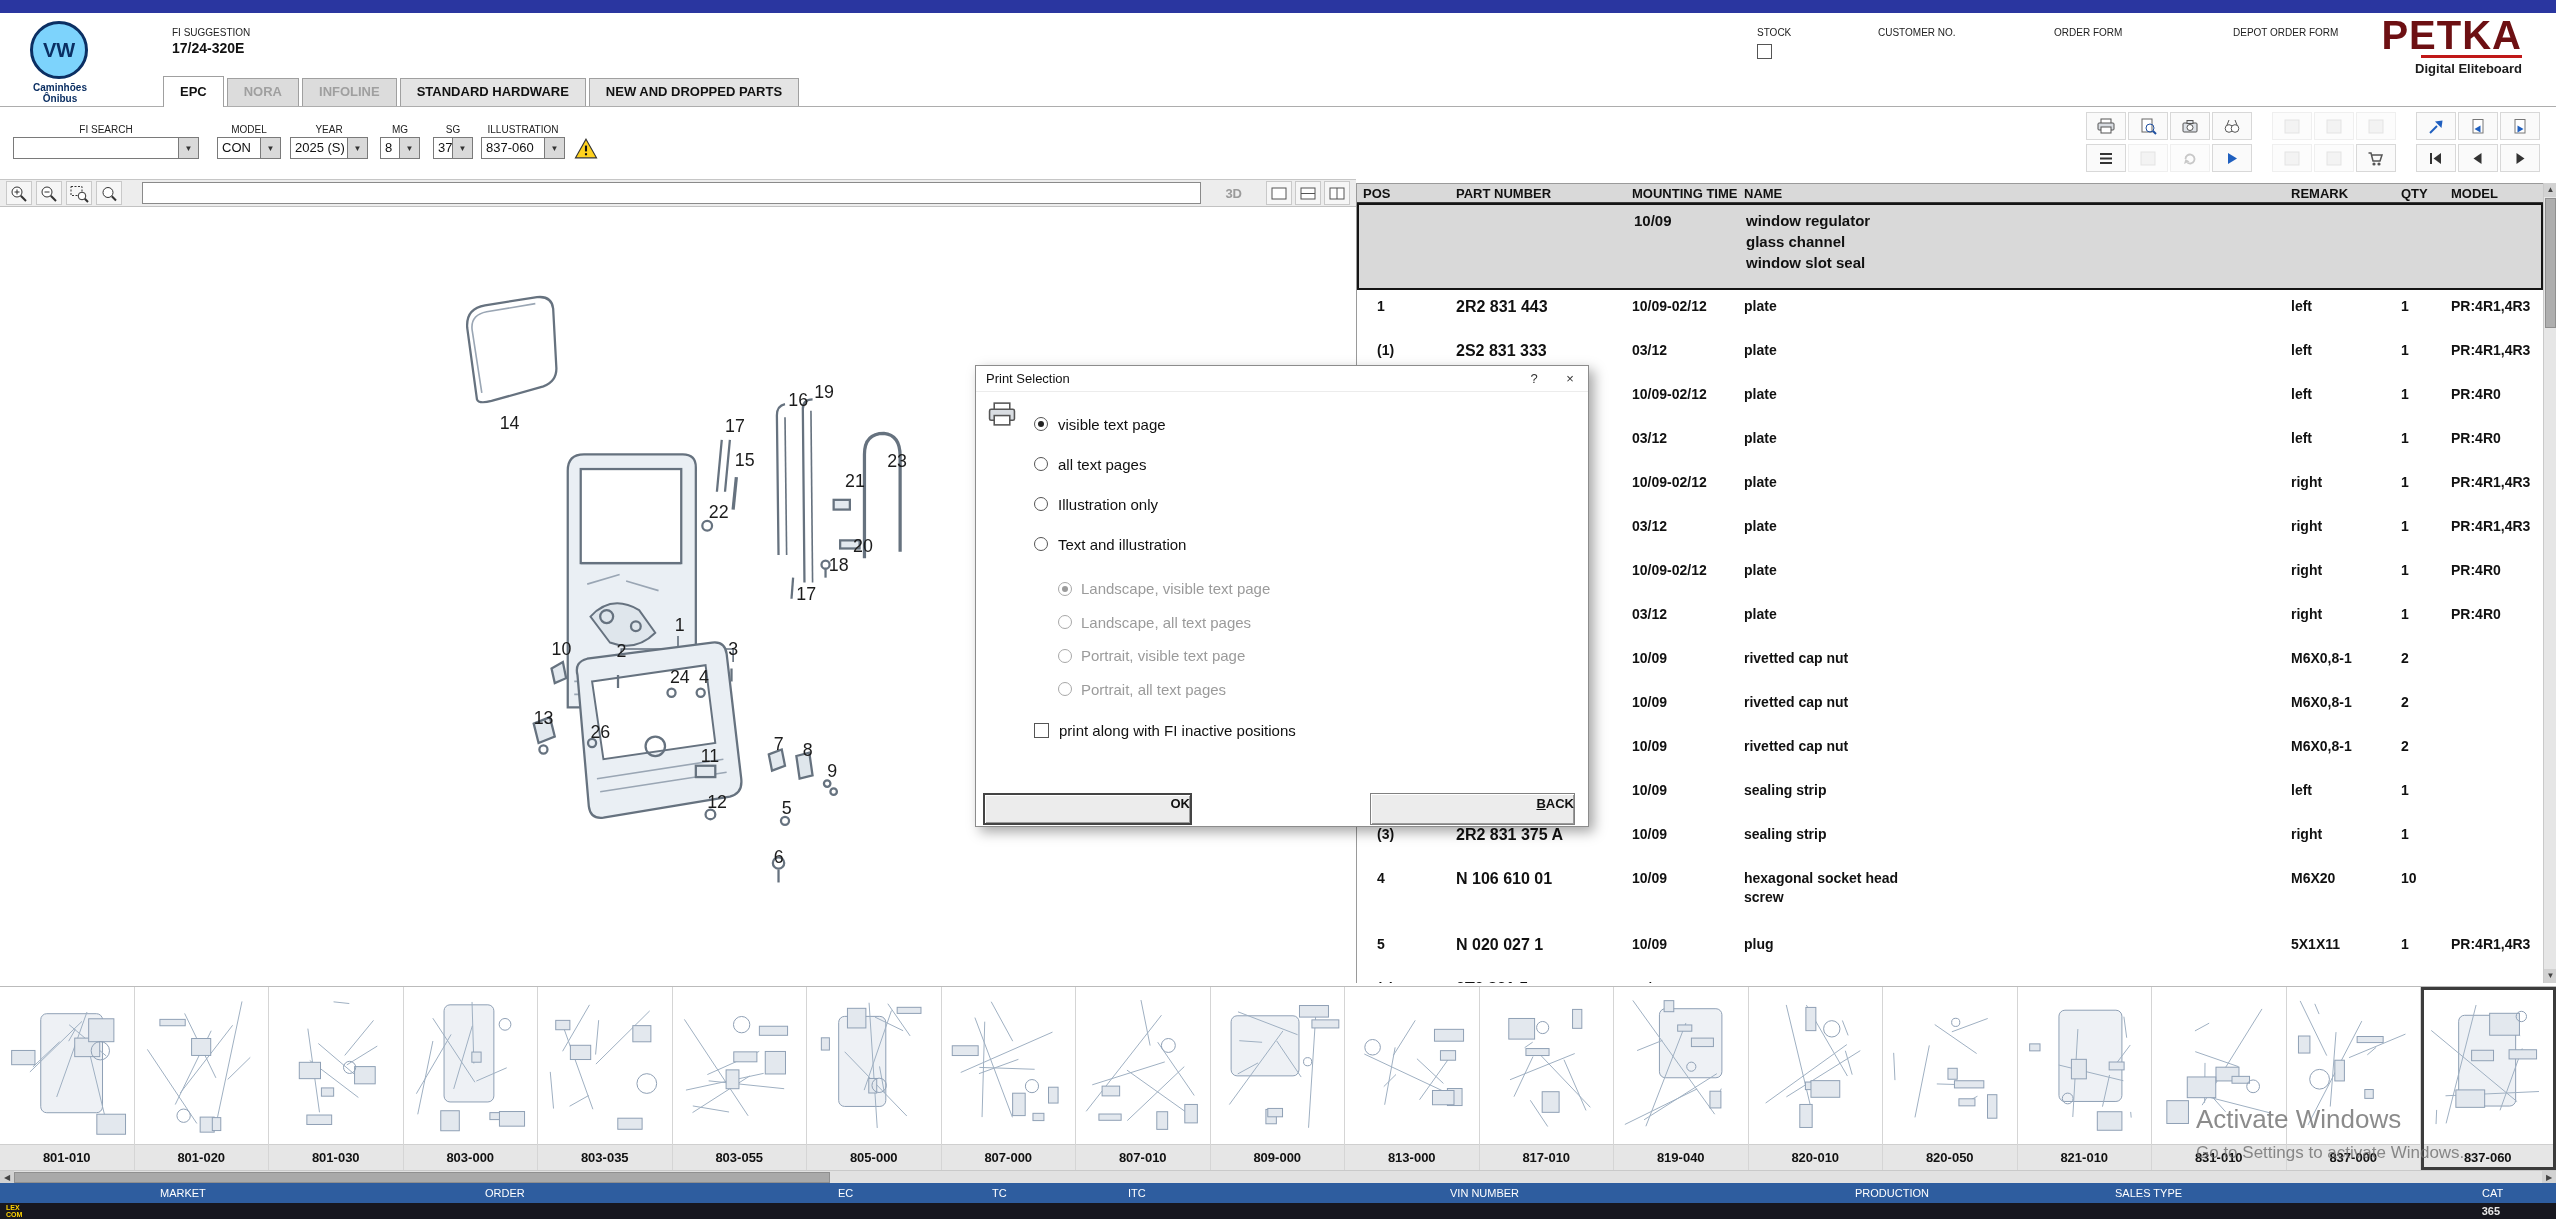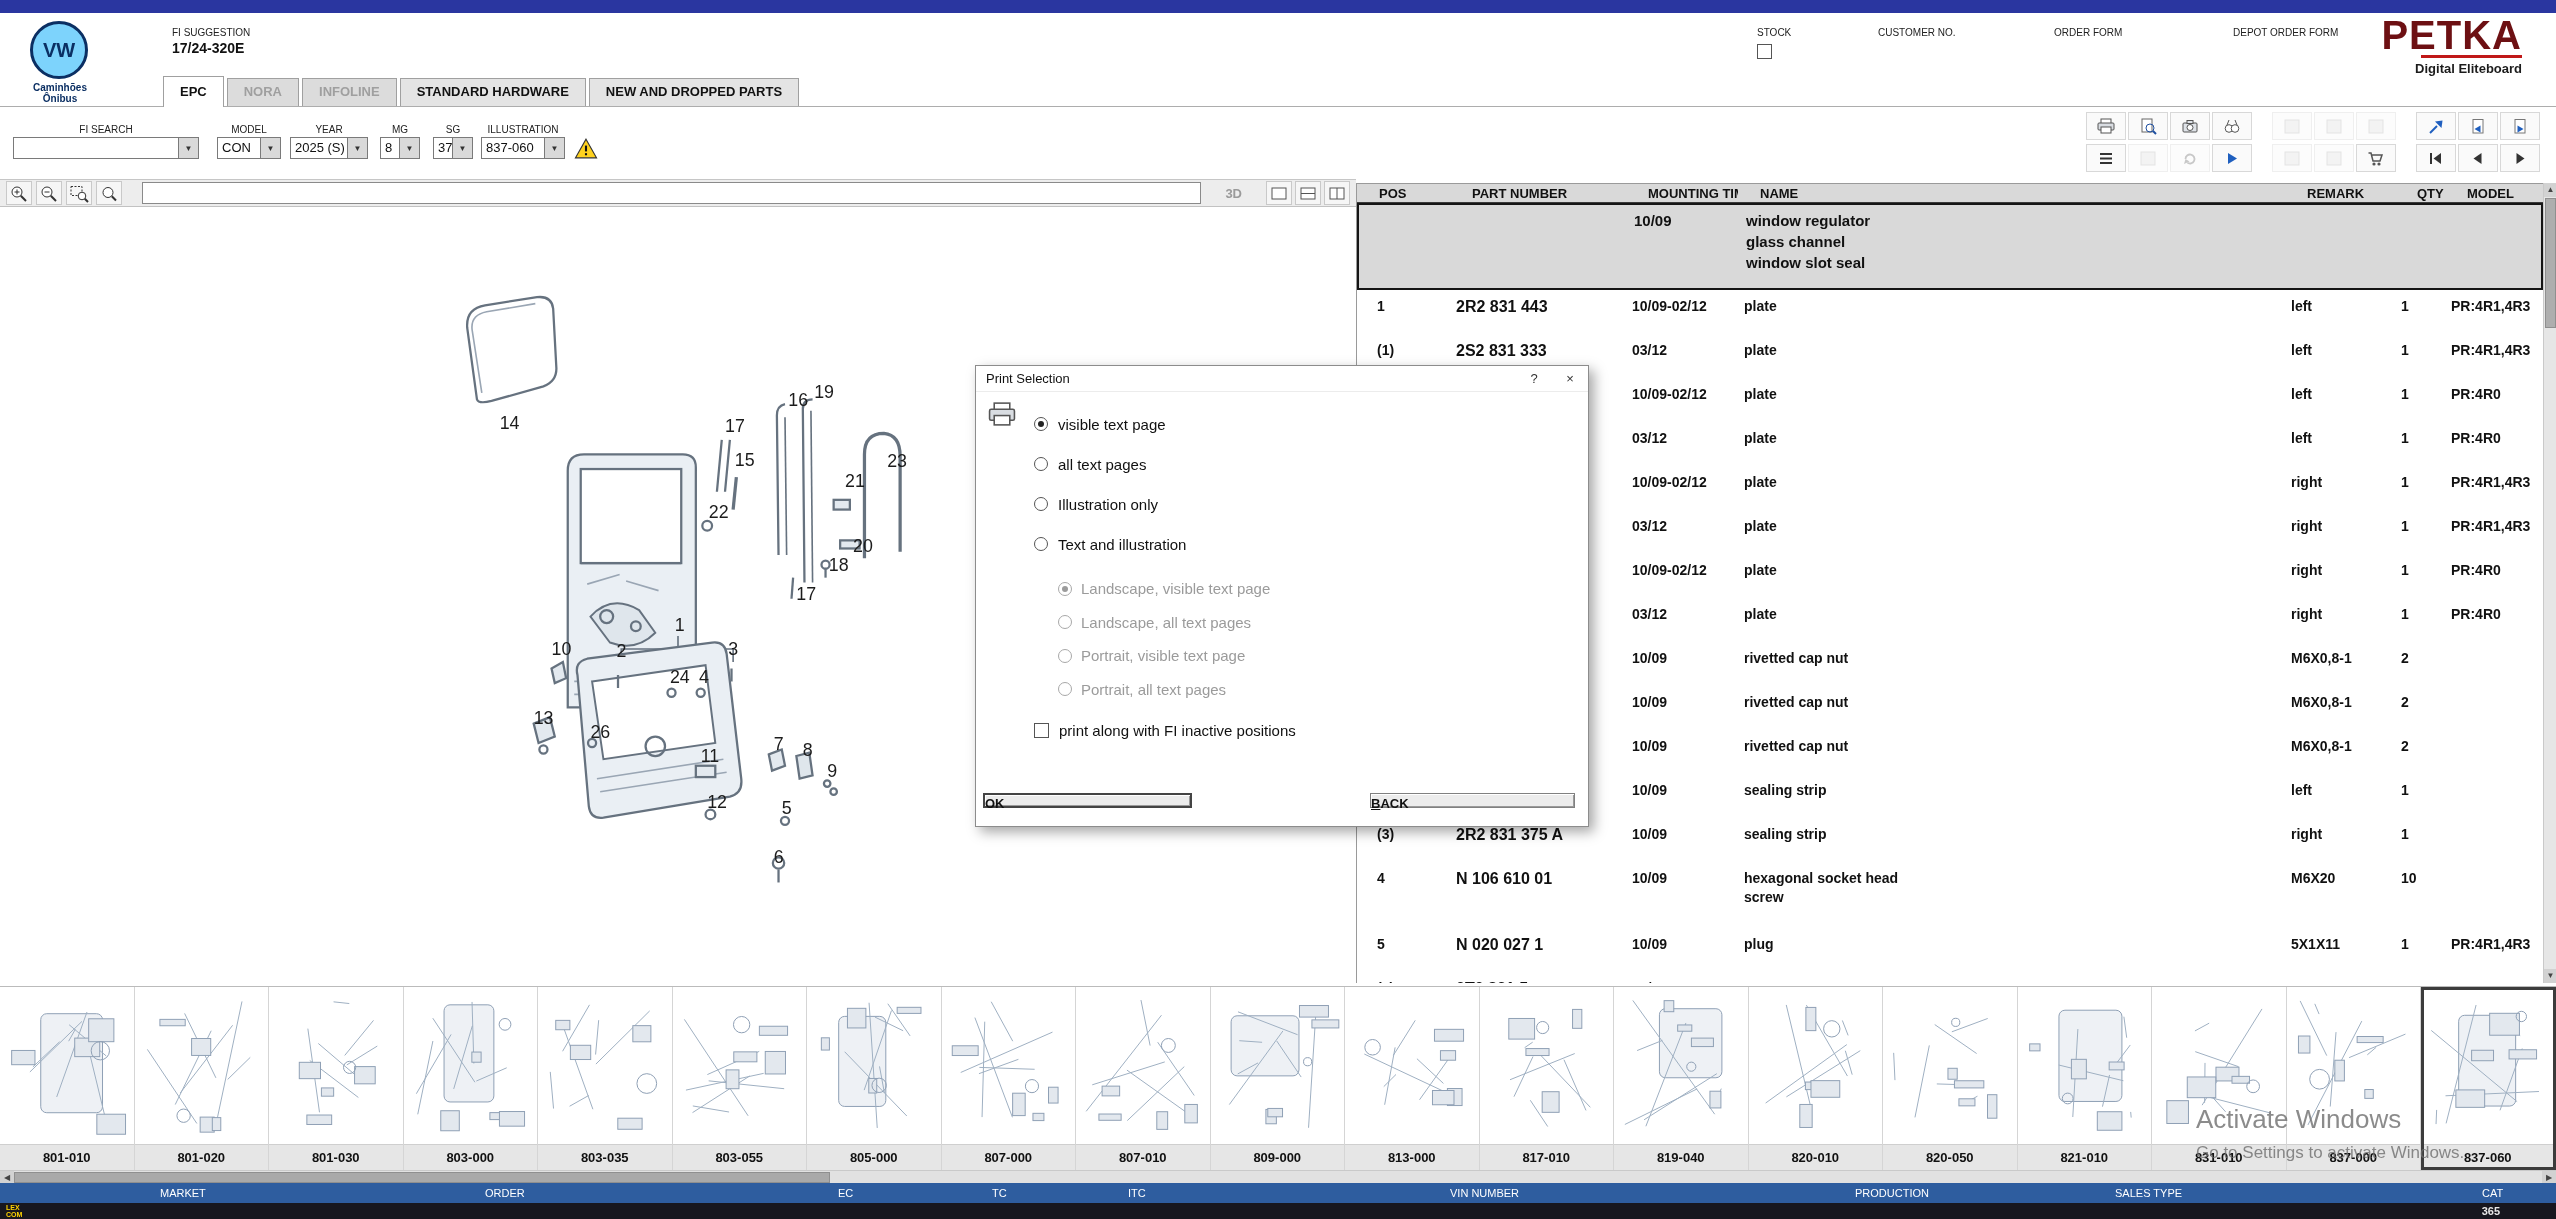--- a/index.html
+++ b/index.html
@@ -56,21 +56,21 @@
   
   .viewer{position:absolute;left:0;top:208px;width:1356px;height:775px;background:#fff;}
   .viewer svg{width:100%;height:100%;display:block;}
   #callouts text{font-size:11px;fill:#1c1c1c;}
 
   .vdivider{position:absolute;left:1356px;top:183px;width:1px;height:800px;background:#9a9a9a;}
 
   
   .tpanel{position:absolute;left:1357px;top:183px;width:1186px;height:800px;background:#fff;overflow:hidden;}
   .thead{display:grid;grid-template-columns:93px 176px 112px 1fr 110px 50px 98px;height:20px;background:#d9d9d9;border-top:1px solid #9a9a9a;border-bottom:1px solid #3a3a3a;}
-  .thc{font-size:13px;font-weight:bold;padding:2px 0 0 22px;white-space:nowrap;overflow:hidden;}
+  .thc{font-size:13px;font-weight:bold;padding:2px 0 0 6px;white-space:nowrap;overflow:hidden;}
   .tbody{display:flex;flex-direction:column;}
   .trow{display:grid;grid-template-columns:93px 176px 112px 1fr 110px 50px 98px;height:44px;cursor:pointer;}
   .trow.tall{height:66px;}
   .trow.group{height:87px;background:#d9d9d9;border:2px solid #151515;}
   .trow.clipped{height:11px;overflow:hidden;}
   .tc{font-size:14px;font-weight:bold;padding:7px 0 0 6px;white-space:pre-line;line-height:19px;}
   .tc-pos{padding-left:20px;}
   .tc-part{font-size:16px;}
   .trow.group .tc{font-size:15px;line-height:21px;padding-top:5px;}
 
@@ -114,21 +114,21 @@
   .dopts{position:absolute;left:58px;top:38px;}
   .dopt{height:40px;display:flex;align-items:center;gap:10px;font-size:15px;}
   .dsubs{position:absolute;left:82px;top:206px;}
   .dsub{height:33.5px;display:flex;align-items:center;gap:9px;font-size:15px;color:#9b9b9b;}
   .radio{width:14px;height:14px;border:1px solid #555;border-radius:50%;background:#fff;position:relative;flex:0 0 14px;}
   .radio.on::after{content:"";position:absolute;left:3px;top:3px;width:6px;height:6px;border-radius:50%;background:#222;}
   .radio.gray{border-color:#a8a8a8;}
   .radio.gray.on::after{background:#9b9b9b;}
   .dcheckrow{position:absolute;left:58px;top:356px;display:flex;align-items:center;gap:10px;font-size:15px;}
   .checkbox{width:15px;height:15px;border:1px solid #555;background:#fff;}
-  .dbtn{position:absolute;top:427px;height:15px;background:#ececec;font-size:13px;font-weight:bold;text-align:left;line-height:20px;border:1px solid #808080;box-shadow:inset 1px 1px 0 #fff,inset -1px -1px 0 #9a9a9a;cursor:pointer;}
+  .dbtn{position:absolute;top:427px;height:32px;background:#ececec;font-size:13px;font-weight:bold;text-align:right;line-height:20px;border:1px solid #808080;box-shadow:inset 1px 1px 0 #fff,inset -1px -1px 0 #9a9a9a;cursor:pointer;}
   .dbtn.ok{left:7px;width:209px;border:2px solid #444;line-height:18px;}
   .dbtn.back{left:394px;width:205px;}
 </style>
 </head>
 <body>
 
 <div id="root">
 
   <div class="topstrip"></div>
 

